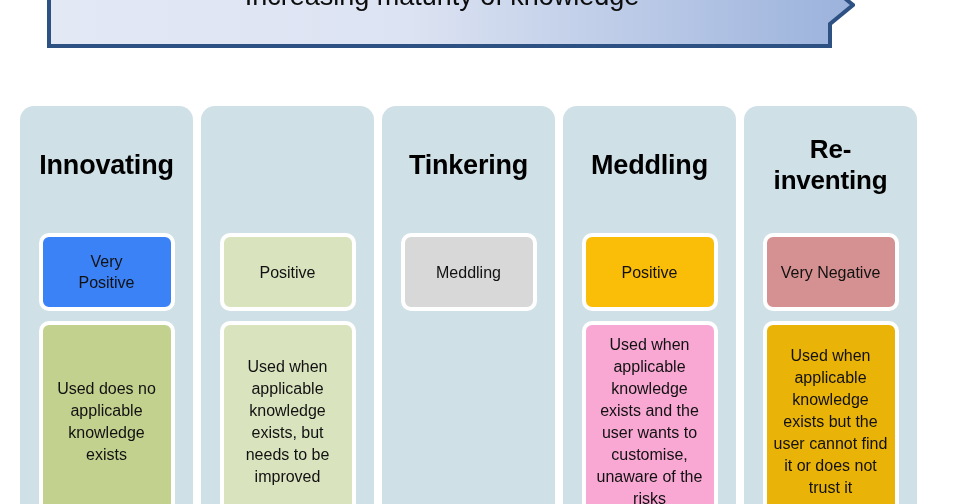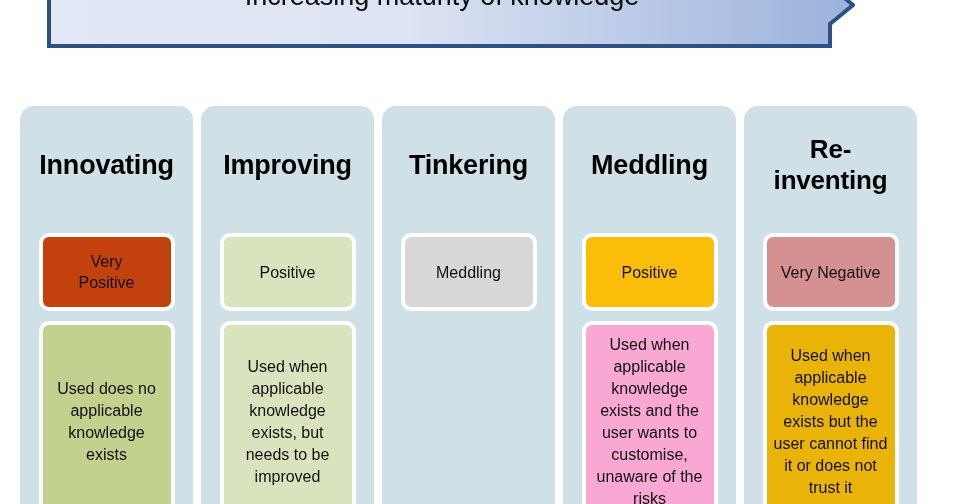--- a/index.html
+++ b/index.html
@@ -148,27 +148,26 @@
   </div>
 
   <div class="banner-label-wrap">
     <span class="banner-text">Increasing maturity of knowledge</span>
   </div>
 
   <div class="columns">
 
     <div class="column">
       <div class="col-title">Innovating</div>
-      <div class="rating-box" style="background:#c2410c; white-space:pre-line;">Very
+      <div class="rating-box" style="background:#3b82f6; white-space:pre-line;">Very
 Positive</div>
       <div class="desc-box" style="background:#C2D18E;">Used does no applicable knowledge exists</div>
     </div>
 
     <div class="column">
-      <div class="col-title">Improving</div>
       <div class="rating-box" style="background:#D9E4BF; white-space:pre-line;">Positive</div>
       <div class="desc-box" style="background:#D9E4BF;">Used when applicable knowledge exists, but needs to be improved</div>
     </div>
 
     <div class="column">
       <div class="col-title">Tinkering</div>
       <div class="rating-box" style="background:#D8D8D8; white-space:pre-line;">Meddling</div>
     </div>
 
     <div class="column">

